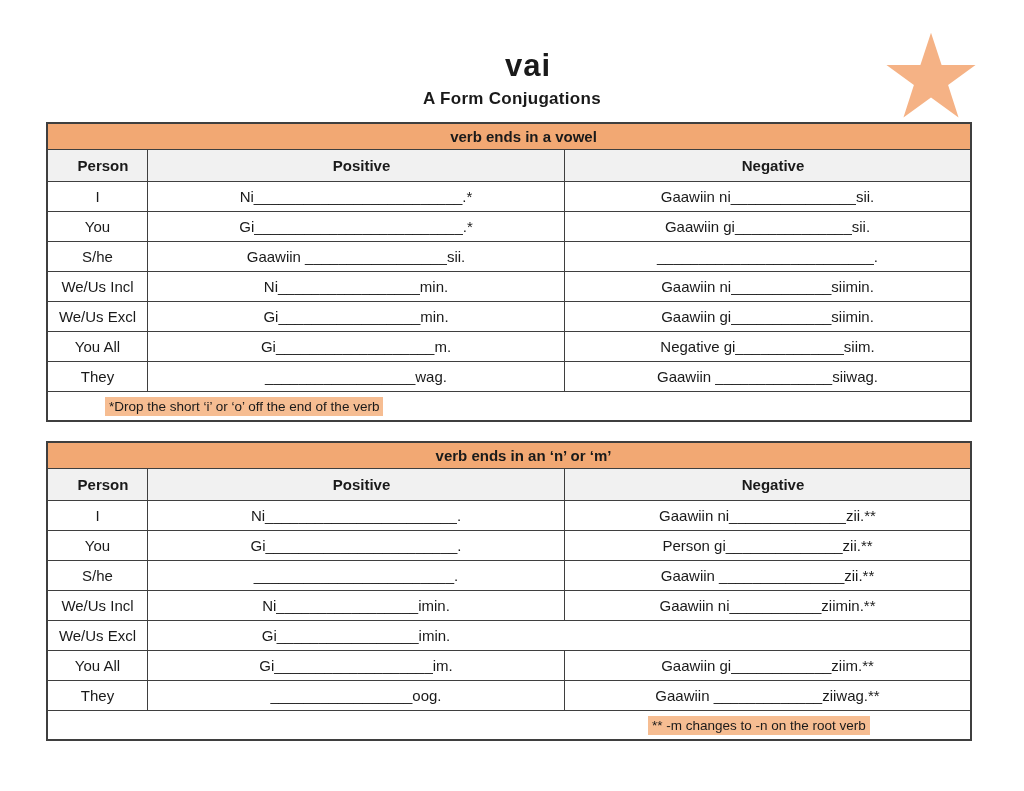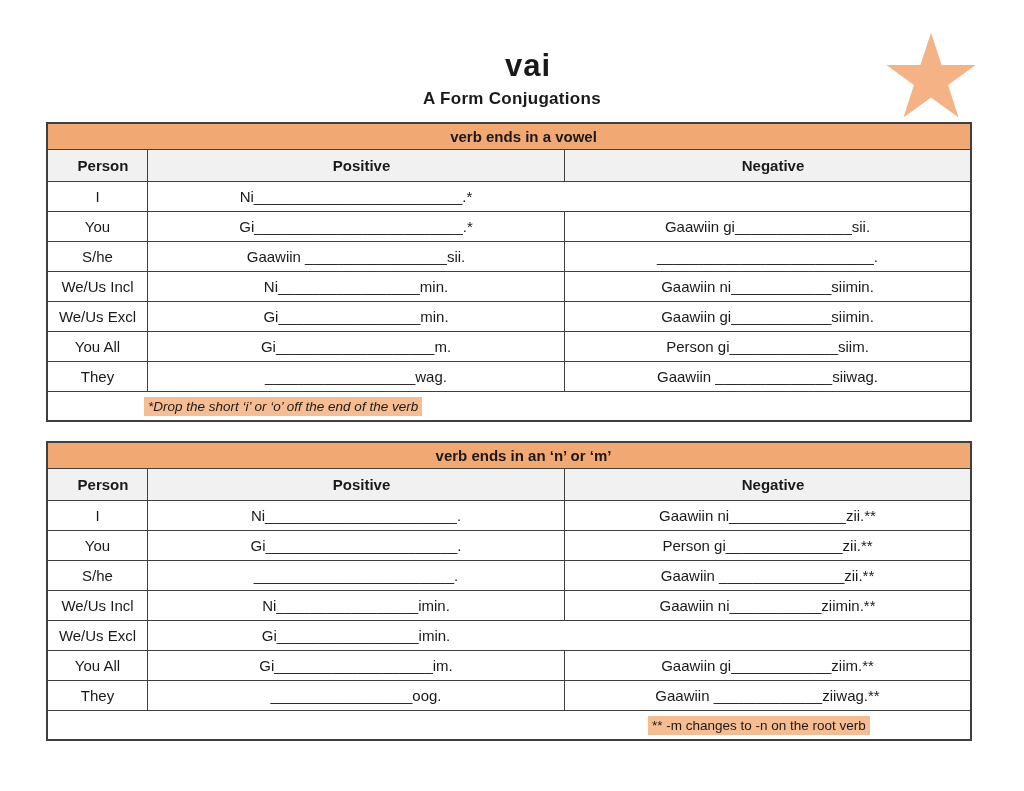--- a/index.html
+++ b/index.html
@@ -44,21 +44,21 @@
     min-height:31px; font-weight:700; background:var(--header-gray, #F1F1F1);padding-left:11px;
   }
   .footer-row {
     border-top:1px solid var(--border, #3F3F3F);
     min-height:28px; display:flex; align-items:center;
   }
   .hl {
     background:var(--highlight-orange, #F6BD92);
     font-size:13.5px; padding:2px 4px; white-space:nowrap;
   }
-  #table-1 .footer-row .hl { margin-left:96px;font-style:italic; }
+  #table-1 .footer-row .hl { margin-left:57px; }
   #table-2 .footer-row .hl { margin-left:600px; }
 </style>
 </head>
 <body>
 
 <div class="page-title">vai</div>
 <div class="page-subtitle">A Form Conjugations</div>
 
 <svg class="star" viewBox="0 0 100 100" aria-hidden="true">
   <polygon points="50,3 61.8,38.8 99.5,38.9 69,61.2 80.6,97.1 50,75 19.4,97.1 31,61.2 0.5,38.9 38.2,38.8"></polygon>
@@ -69,20 +69,21 @@
 
   <div class="row header-row">
     <div class="cell">Person</div>
     <div class="cell">Positive</div>
     <div class="cell">Negative</div>
   </div>
 
   <div class="row">
     <div class="cell">I</div>
     <div class="cell">Ni_________________________.*</div>
+    <div class="cell">Gaawiin ni_______________sii.</div>
   </div>
   <div class="row">
     <div class="cell">You</div>
     <div class="cell">Gi_________________________.*</div>
     <div class="cell">Gaawiin gi______________sii.</div>
   </div>
   <div class="row">
     <div class="cell">S/he</div>
     <div class="cell">Gaawiin _________________sii.</div>
     <div class="cell">__________________________.</div>
@@ -93,21 +94,21 @@
     <div class="cell">Gaawiin ni____________siimin.</div>
   </div>
   <div class="row">
     <div class="cell">We/Us Excl</div>
     <div class="cell">Gi_________________min.</div>
     <div class="cell">Gaawiin gi____________siimin.</div>
   </div>
   <div class="row">
     <div class="cell">You All</div>
     <div class="cell">Gi___________________m.</div>
-    <div class="cell">Person gi_____________siim.</div>
+    <div class="cell">Negative gi_____________siim.</div>
   </div>
   <div class="row">
     <div class="cell">They</div>
     <div class="cell">__________________wag.</div>
     <div class="cell">Gaawiin ______________siiwag.</div>
   </div>
 
   <div class="footer-row">
     <span class="hl">*Drop the short ‘i’ or ‘o’ off the end of the verb</span>
   </div>

